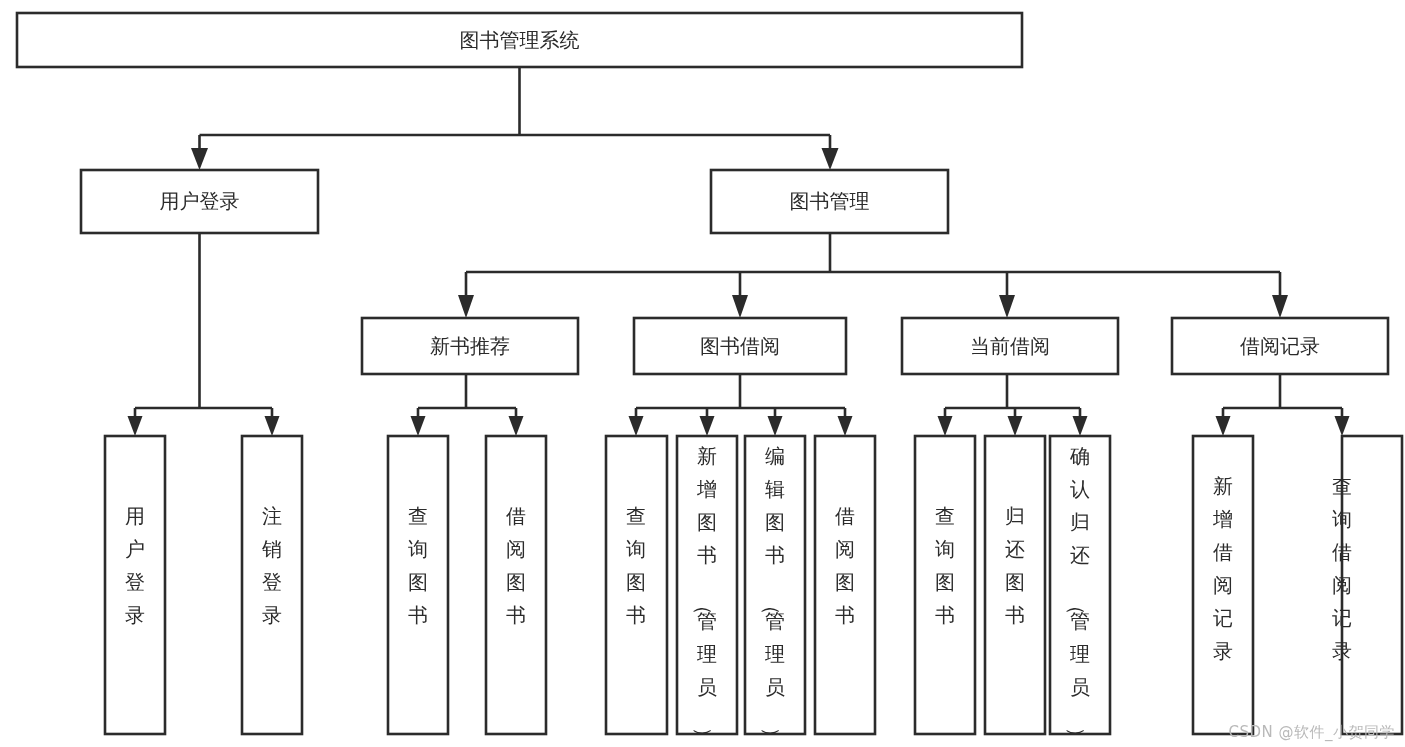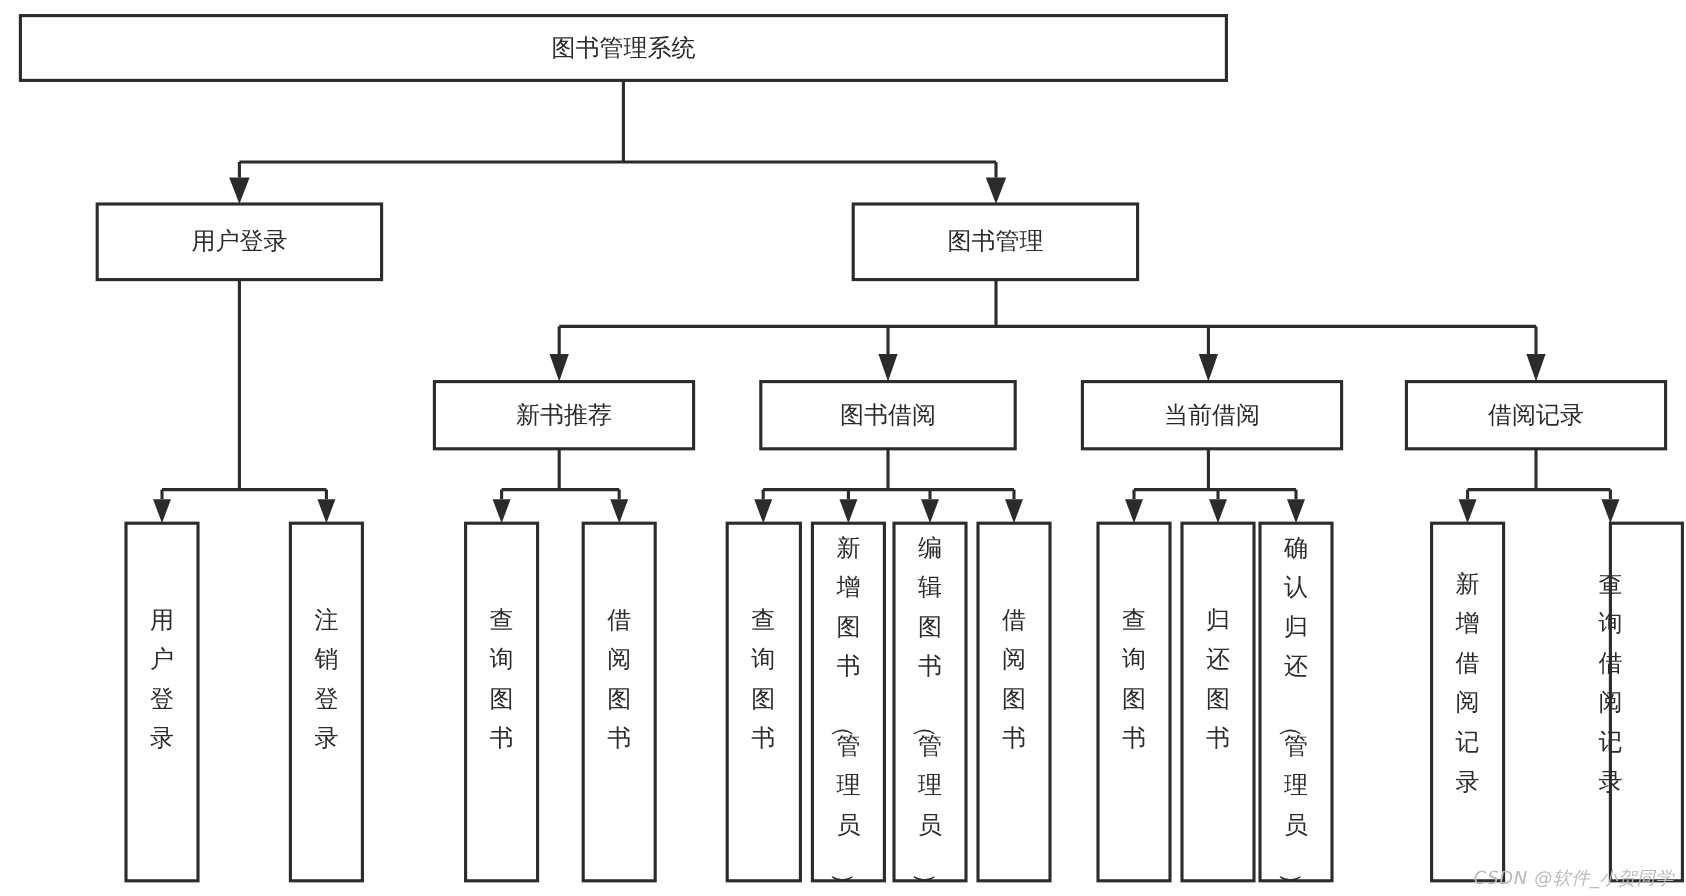--- a/index.html
+++ b/index.html
@@ -58,21 +58,20 @@
   .watermark {
     position: absolute;
     right: 10px;
     bottom: 5px;
     font-family: "DejaVu Sans", "Liberation Sans", sans-serif;
     font-size: 15px;
     color: #b9b9b9;
     letter-spacing: 0.5px;
     white-space: nowrap;
     pointer-events: none;
-    font-style: italic;
   }
 </style>
 </head>
 <body>
 
 <div id="diagram-root">
 
   <svg class="chart-svg" viewBox="0 0 1405 747" xmlns="http://www.w3.org/2000/svg">
 
     <g>

